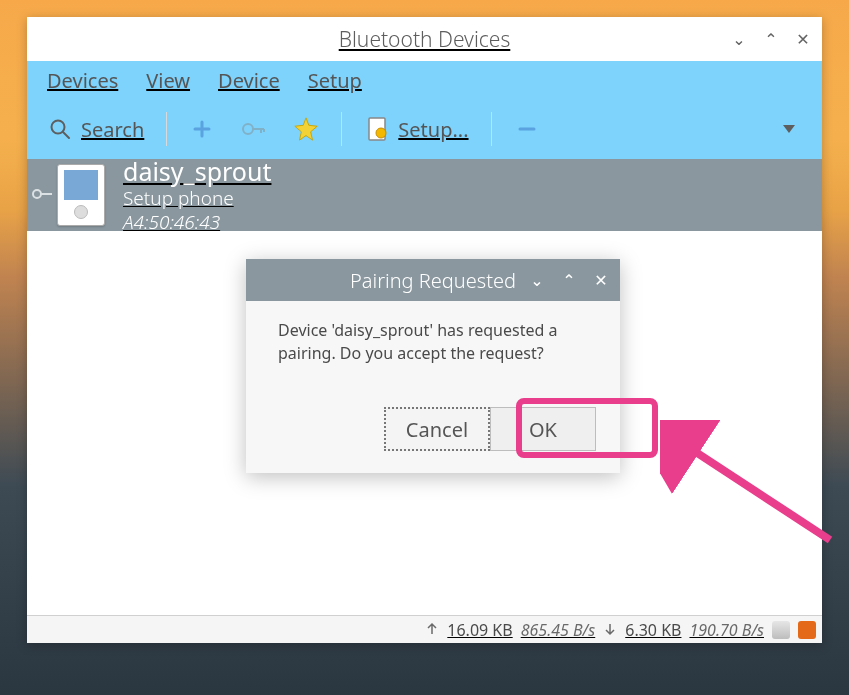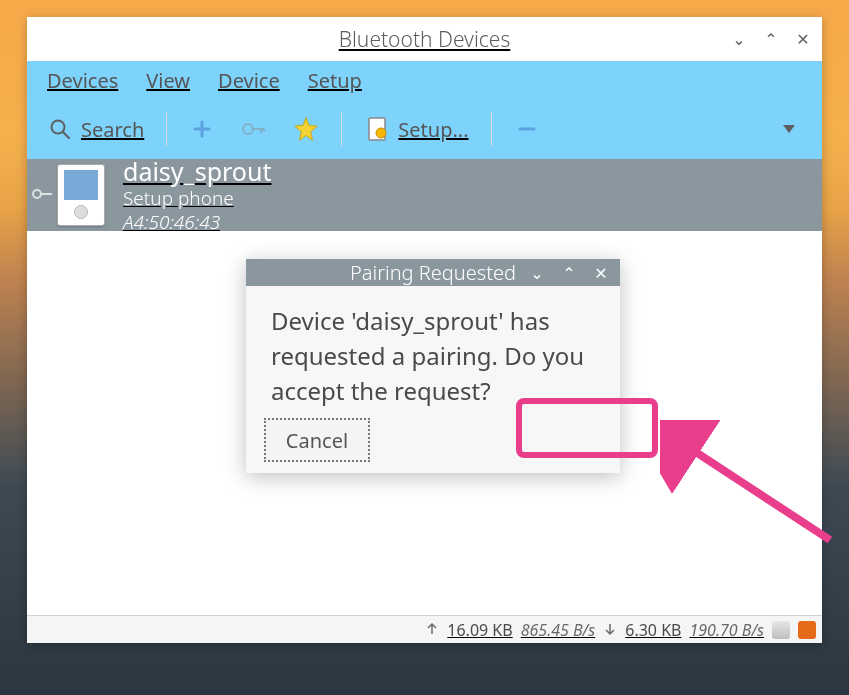--- a/index.html
+++ b/index.html
@@ -165,28 +165,29 @@
     display: flex;
     align-items: center;
     justify-content: center;
     font-size: 20px;
     font-weight: 300;
     position: relative;
   }
   .dialog-titlebar .titlebar-controls span { color: #fff; }
   .dialog-body {
     flex: 1;
-    padding: 18px 28px 10px 25px;
-    font-size: 24px;
+    padding: 18px 28px 10px 32px;
+    font-size: 16px;
     color: #4a4a4a;
     line-height: 1.45;
   }
   .dialog-buttons {
     display: flex;
-    padding: 0 24px 22px 18px;
+    justify-content: flex-end;
+    padding: 0 24px 22px 0;
   }
   .dlg-btn {
     height: 44px;
     min-width: 106px;
     display: flex;
     align-items: center;
     justify-content: center;
     font-size: 20px;
     color: #555;
     cursor: pointer;
@@ -356,20 +357,21 @@
     <span>Pairing Requested</span>
     <div class="titlebar-controls">
       <span>⌄</span>
       <span>⌃</span>
       <span>✕</span>
     </div>
   </div>
   <div class="dialog-body">Device 'daisy_sprout' has requested a pairing. Do you accept the request?</div>
   <div class="dialog-buttons">
     <div class="dlg-btn btn-cancel">Cancel</div>
+    <div class="dlg-btn btn-ok">OK</div>
   </div>
 </div>
 
 <div class="ok-highlight" style="left:516px; top:398px; width:142px; height:60px;"></div>
 
 <svg class="arrow-annot" style="left:660px; top:420px;" width="190" height="140" viewBox="0 0 190 140">
   <defs>
     <marker id="ah" markerWidth="12" markerHeight="12" refX="2" refY="6" orient="auto">
       <path d="M0,0 L12,6 L0,12 Z" fill="#e83e8c"></path>
     </marker>

